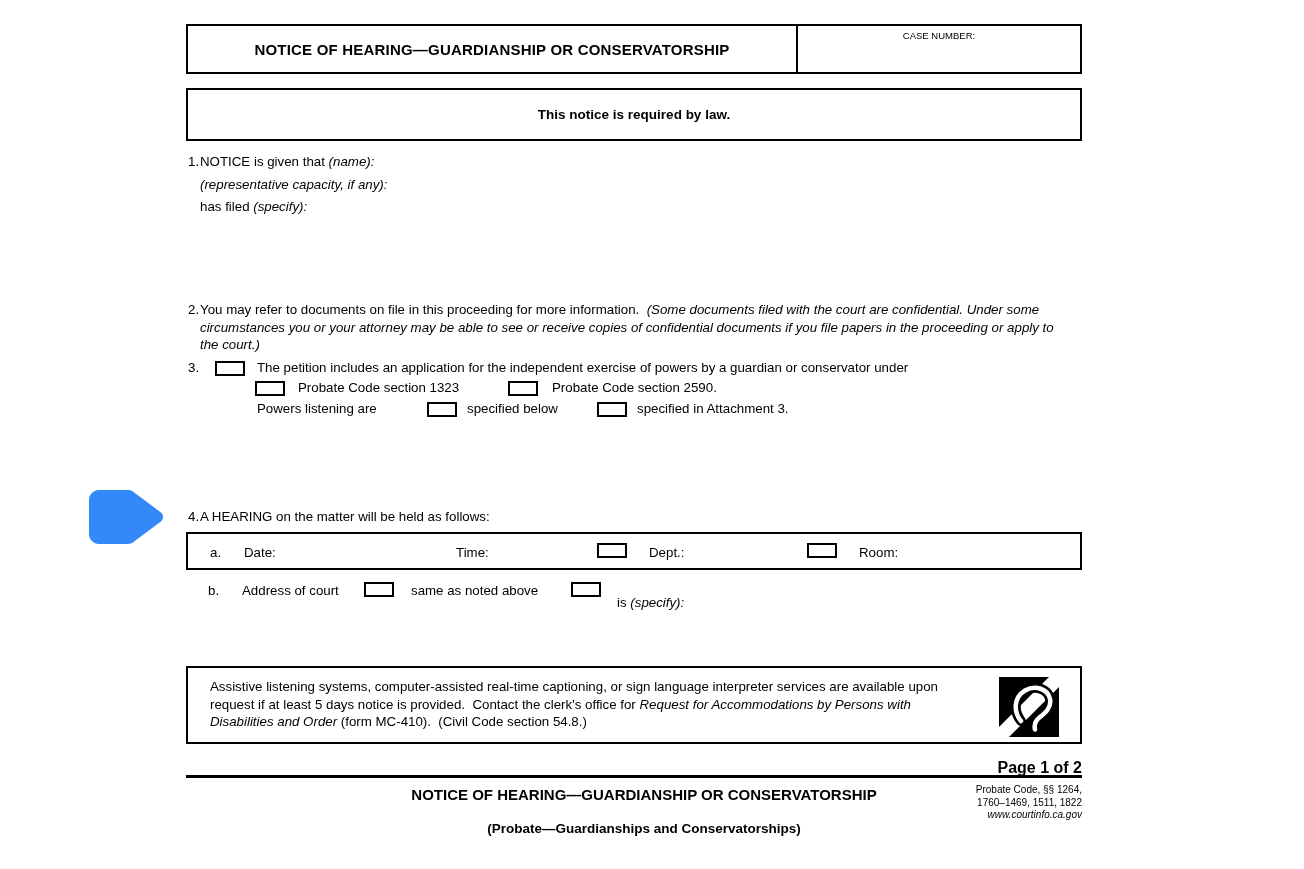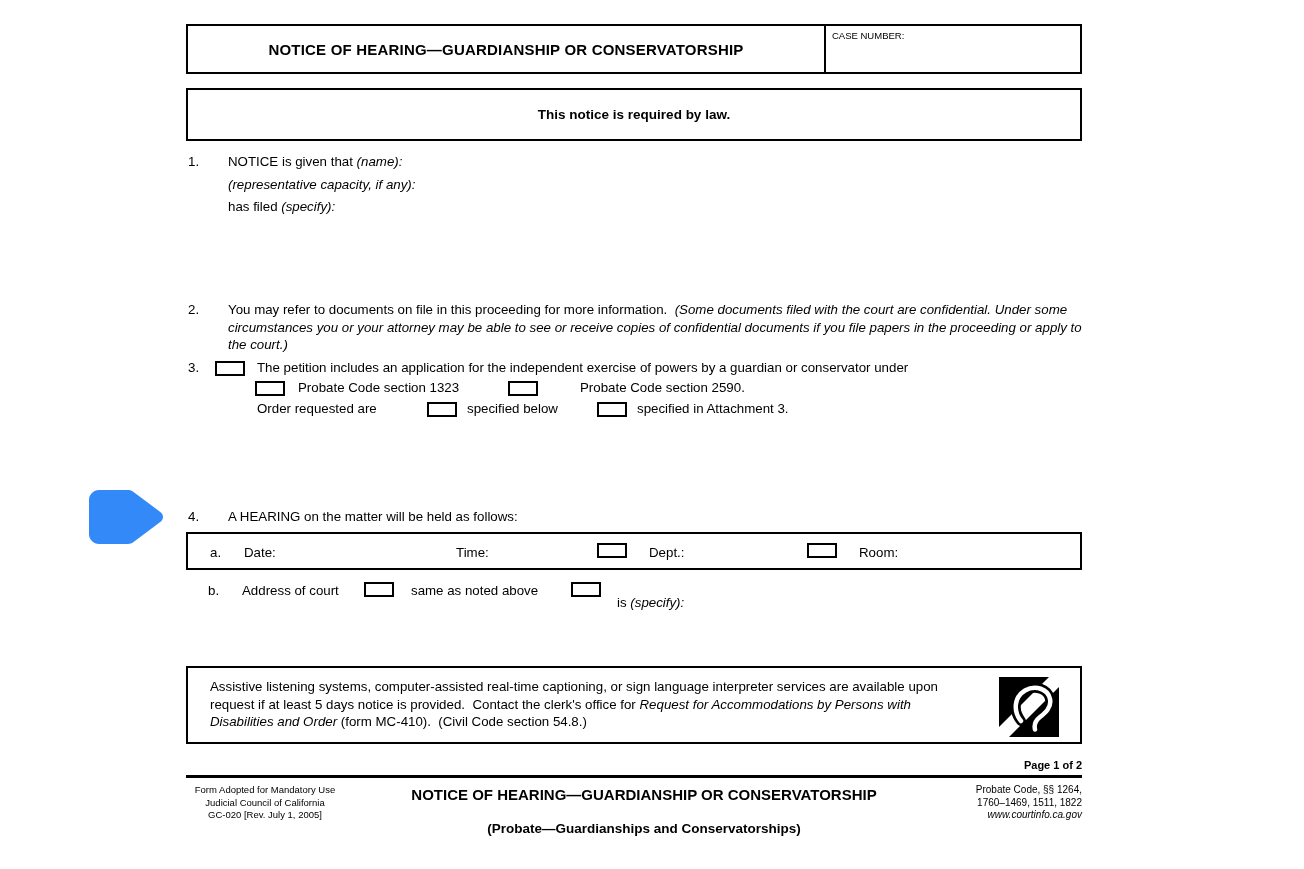--- a/index.html
+++ b/index.html
@@ -9,30 +9,30 @@
     font-family:"Liberation Sans", sans-serif; color:#000;
     overflow:hidden;
   }
   .abs { position:absolute; }
   .page { position:absolute; left:0; top:0; width:1304px; height:869px; background:#fff; }
 
   
   .title-box { left:186px; top:24px; width:896px; height:50px; border:2px solid #000; display:flex; }
   .title-cell { flex:1; display:flex; align-items:center; justify-content:center;
                 font-weight:bold; font-size:15px; letter-spacing:.2px; }
-  .case-cell { width:256px; border-left:2px solid #000; padding:4px 6px; font-size:9.5px; }
+  .case-cell { width:284px; border-left:2px solid #000; padding:4px 6px; font-size:9.5px;text-align:center; }
 
   
   .notice-box { left:186px; top:88px; width:896px; height:53px; border:2px solid #000;
                 display:flex; flex-direction:column; align-items:center; justify-content:center;
                 font-weight:bold; font-size:13.5px; line-height:20px; }
 
   .itm { position:absolute; font-size:13.3px; }
   .itm .num { position:absolute; left:2px; top:0; }
-  .itm .body { margin-left:42px; }
+  .itm .body { margin-left:14px; }
   .pre { white-space:pre-wrap; }
   .it { font-style:italic; }
 
   .cb { position:absolute; width:30px; height:15px; border:2px solid #000; background:#fff; }
 
   .item1 { left:186px; top:151px; line-height:22.6px; }
   .item2 { left:186px; top:301px; line-height:17.6px; }
   .item2 .body { width:873px; }
   .item3 { left:186px; top:360px; width:900px; height:60px; }
   .item3 span.t { position:absolute; white-space:nowrap; }
@@ -41,21 +41,21 @@
   .pointer-arrow { left:88px; top:489px; width:76px; height:56px; }
 
   .hearing-box { left:186px; top:532px; width:896px; height:38px; border:2px solid #000; }
   .hearing-box span.t, .rowb span.t { position:absolute; font-size:13.3px; white-space:nowrap; }
   .rowb { left:186px; top:583px; width:896px; height:20px; }
 
   .assist-box { left:186px; top:666px; width:896px; height:78px; border:2px solid #000; }
   .assist-text { position:absolute; left:22px; top:10px; width:742px; font-size:13.3px; line-height:17.6px; }
   .assist-icon { position:absolute; left:811px; top:9px; width:60px; height:60px; }
 
-  .page-label { left:186px; top:759px; width:896px; text-align:right; font-weight:bold; font-size:11px; }
+  .page-label { left:186px; top:759px; width:896px; text-align:right; font-weight:bold; font-size:16px; }
   .footer-rule { left:186px; top:775px; width:896px; height:3px; background:#000; }
   .footer-left { left:186px; top:784px; width:158px; text-align:center; font-size:9.5px; line-height:12.5px; }
   .footer-center { left:344px; top:786px; width:600px; text-align:center; }
   .footer-center .t1 { font-weight:bold; font-size:15px; }
   .footer-center .t2 { font-weight:bold; font-size:13.5px; margin-top:18px; }
   .footer-right { left:786px; top:784px; width:296px; text-align:right; font-size:10px; line-height:12.5px; }
 </style>
 </head>
 <body>
 
@@ -91,23 +91,23 @@
   </div>
 
   <div class="itm item3">
     <span class="t" style="left:2px; top:0;">3.</span>
     <span class="cb" style="left:29px; top:1px;"></span>
     <span class="t" style="left:71px; top:0;">The petition includes an application for the independent exercise of powers by a guardian or conservator under</span>
 
     <span class="cb" style="left:69px; top:21px;"></span>
     <span class="t" style="left:112px; top:20px;">Probate Code section 1323</span>
     <span class="cb" style="left:322px; top:21px;"></span>
-    <span class="t" style="left:366px; top:20px;margin-left:28px;">Probate Code section 2590.</span>
+    <span class="t" style="left:366px; top:20px;">Probate Code section 2590.</span>
 
-    <span class="t" style="left:71px; top:41px;">Order requested are</span>
+    <span class="t" style="left:71px; top:41px;">Powers listening are</span>
     <span class="cb" style="left:241px; top:42px;"></span>
     <span class="t" style="left:281px; top:41px;">specified below</span>
     <span class="cb" style="left:411px; top:42px;"></span>
     <span class="t" style="left:451px; top:41px;">specified in Attachment 3.</span>
   </div>
 
   <div class="itm item4-label">
     <span class="num">4.</span>
     <div class="body">A HEARING on the matter will be held as follows:</div>
   </div>
@@ -137,25 +137,20 @@
       <rect x="0" y="0" width="60" height="60" fill="#000"></rect>
       <polygon points="0,50 50,0 60,0 60,10 10,60 0,60" fill="#fff"></polygon>
       <path d="M22 44 C14 34 15 20 26 13.5 C36.5 7.5 49 12 51 22 C52.8 30.5 46 36 41 40 C36 44 34.8 47.5 36 52.5" fill="none" stroke="#000" stroke-width="10" stroke-linecap="round"></path>
       <path d="M22 44 C14 34 15 20 26 13.5 C36.5 7.5 49 12 51 22 C52.8 30.5 46 36 41 40 C36 44 34.8 47.5 36 52.5" fill="none" stroke="#fff" stroke-width="4.5" stroke-linecap="round"></path>
     </svg>
   </div>
 
   <div class="abs page-label">Page 1 of 2</div>
   <div class="abs footer-rule"></div>
 
-  <div class="abs footer-left">
-    <div>Form Adopted for Mandatory Use</div>
-    <div>Judicial Council of California</div>
-    <div>GC-020 [Rev. July 1, 2005]</div>
-  </div>
 
   <div class="abs footer-center">
     <div class="t1">NOTICE OF HEARING—GUARDIANSHIP OR CONSERVATORSHIP</div>
     <div class="t2">(Probate—Guardianships and Conservatorships)</div>
   </div>
 
   <div class="abs footer-right">
     <div>Probate Code, §§ 1264,</div>
     <div>1760–1469, 1511, 1822</div>
     <div class="it">www.courtinfo.ca.gov</div>

